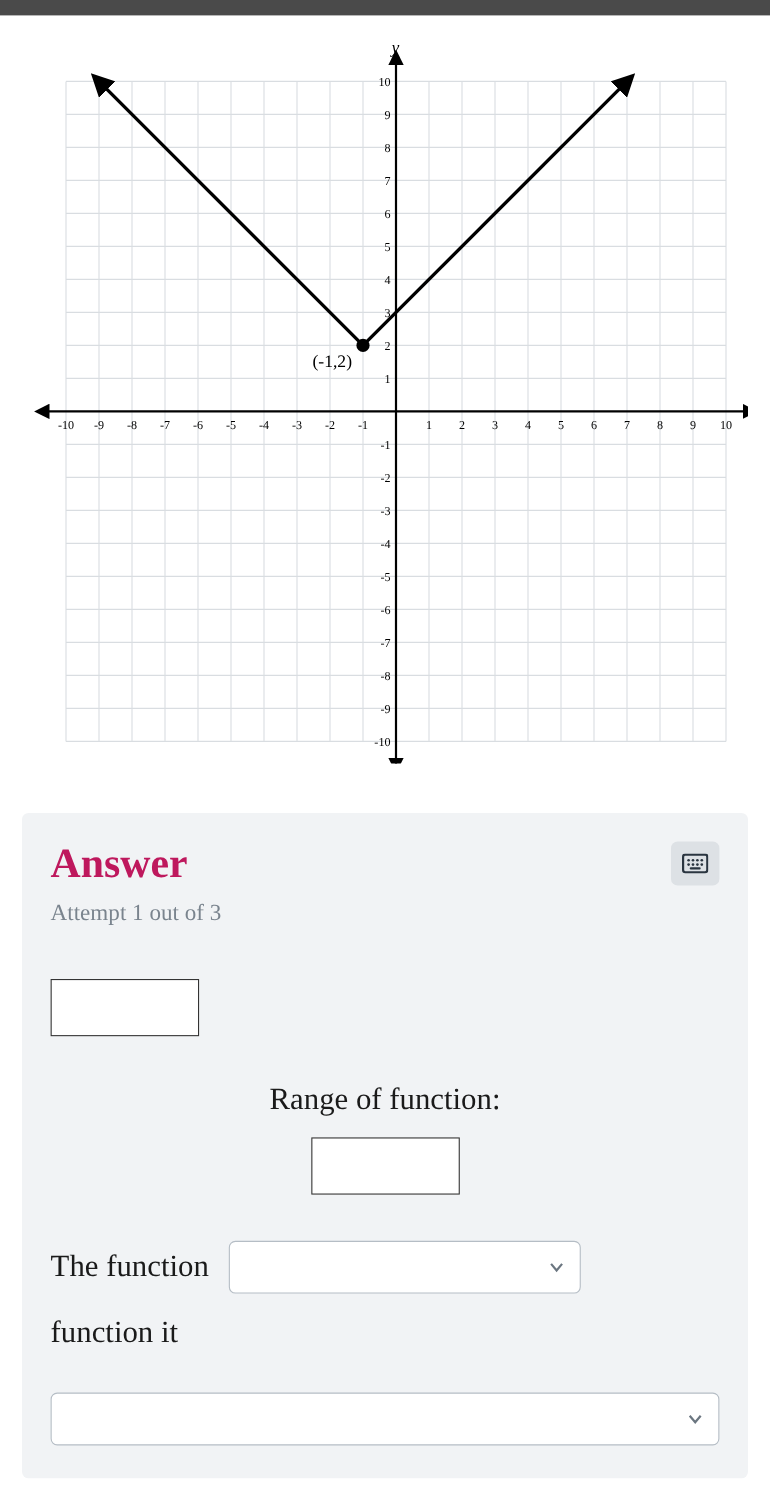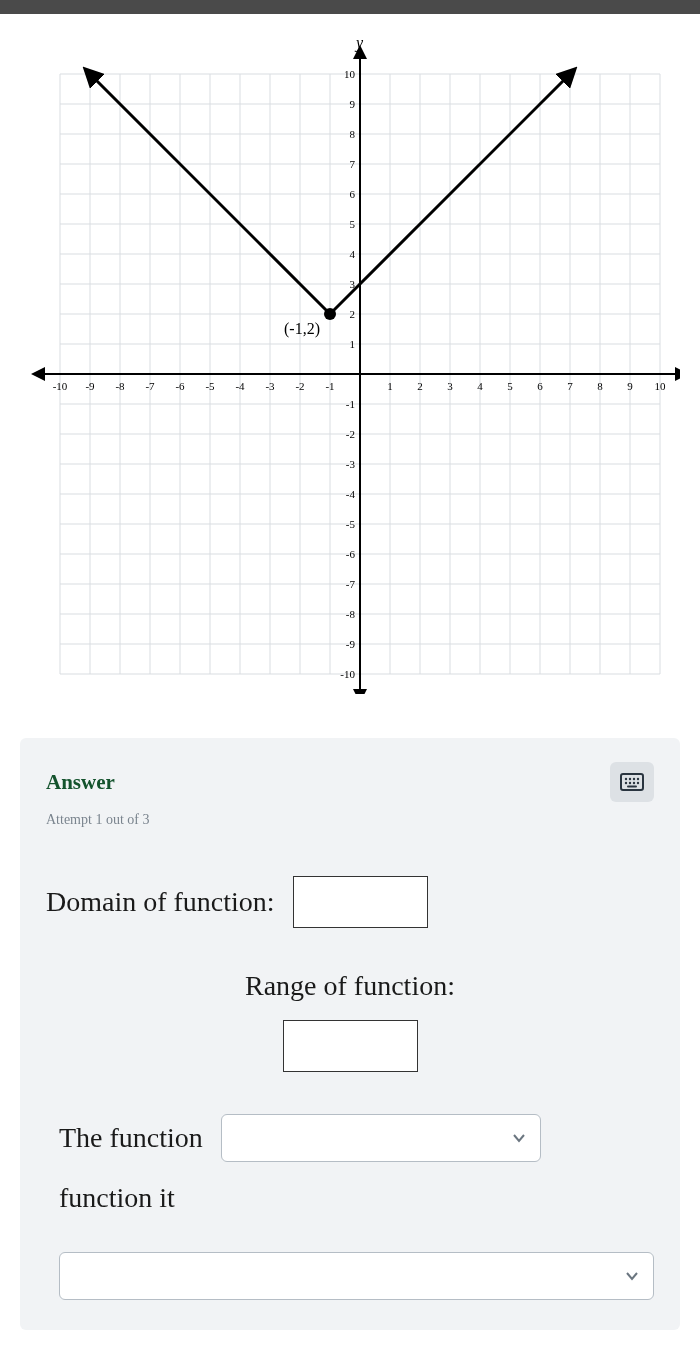--- a/index.html
+++ b/index.html
@@ -26,50 +26,50 @@
     border-radius: 6px;
     padding: 24px 26px 30px 26px;
     margin-top: 20px;
   }
   .answer-header {
     display: flex;
     align-items: center;
     justify-content: space-between;
   }
   .answer-title {
-    font-size: 21px;
+    font-size: 38px;
     font-weight: bold;
-    color: #14532d;
+    color: #be185d;
   }
   .keypad-btn {
     width: 44px;
     height: 40px;
     background: #dde1e5;
     border-radius: 6px;
     display: flex;
     align-items: center;
     justify-content: center;
     cursor: pointer;
   }
   .attempt {
     color: #7a848e;
-    font-size: 14px;
+    font-size: 21px;
     margin-top: 10px;
   }
   .question-row {
     display: flex;
     align-items: center;
     gap: 18px;
     margin-top: 48px;
     font-size: 28px;
     color: #1a1a1a;
     flex-wrap: wrap;
   }
   .question-row.second { margin-top: 42px; flex-direction: column; }
-  .question-row.third { margin-top: 42px; row-gap: 20px; margin-left: 13px; }
+  .question-row.third { margin-top: 42px; row-gap: 20px; }
   .text-input {
     width: 135px;
     height: 52px;
     border: 1.5px solid #333;
     background: #fff;
     font-size: 22px;
     padding: 4px 8px;
   }
   .select {
     height: 48px;
@@ -222,21 +222,20 @@
             <circle cx="10" cy="10" r="1.2" fill="#2a3540"></circle>
           <circle cx="14" cy="10" r="1.2" fill="#2a3540"></circle>
             <circle cx="18" cy="10" r="1.2" fill="#2a3540"></circle>
           <rect x="7" y="12.5" width="10" height="2" rx="1" fill="#2a3540"></rect>
         </svg>
       </div>
     </div>
     <div class="attempt">Attempt 1 out of 3</div>
 
     <div class="question-row">
-      <span>Domain of function:</span>
       <input type="text" class="text-input" value="" style="">
     </div>
 
     <div class="question-row second">
       <span>Range of function:</span>
       <input type="text" class="text-input" value="" style="">
     </div>
 
     <div class="question-row third">
       <span>The function</span>

